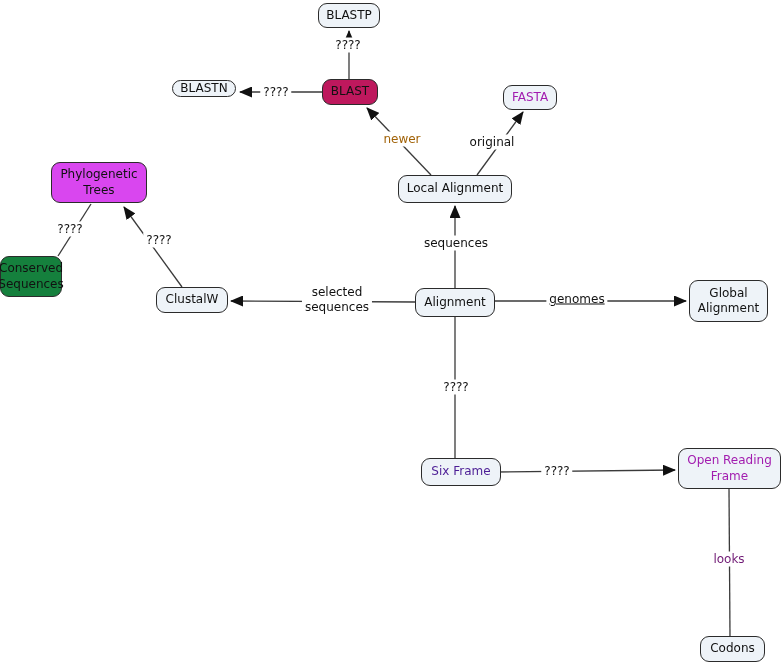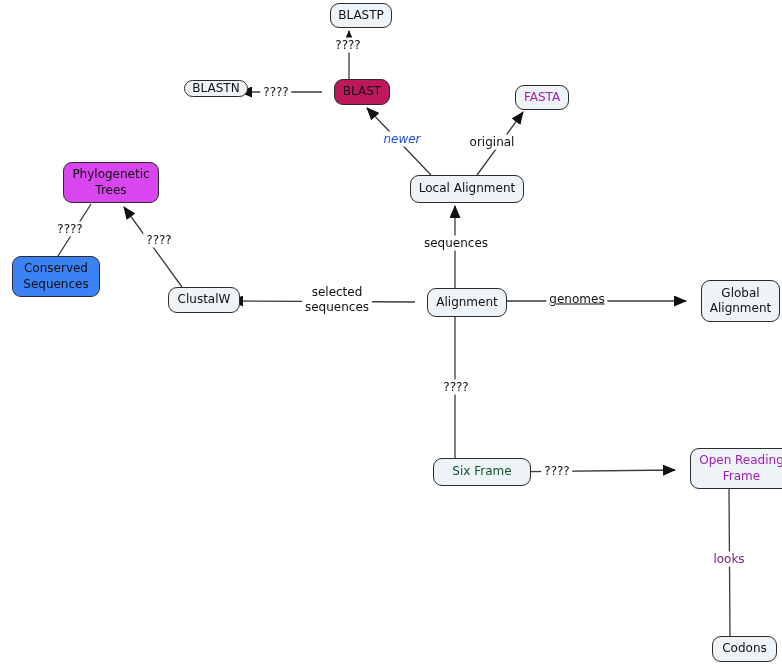--- a/index.html
+++ b/index.html
@@ -30,21 +30,20 @@
     border-radius: 9px;
     display: flex;
     align-items: center;
     justify-content: center;
     text-align: center;
     font-size: 12px;
     line-height: 1.28;
     color: #111111;
     white-space: pre-line;
     cursor: default;
-    margin-left: 12px;
   }
   .edge-label {
     position: absolute;
     transform: translate(-50%, -50%);
     background: #ffffff;
     padding: 0 3px;
     font-size: 12px;
     line-height: 1.25;
     color: #111111;
     text-align: center;
@@ -77,35 +76,35 @@
       </g>
   </svg>
   <div id="node-layer">
       <div class="node" style="left: 318px; top: 3px; width: 62px; height: 25px; background: rgb(238, 243, 248); border-color: rgb(43, 43, 43); color: rgb(17, 17, 17);">BLASTP</div>
       <div class="node" style="left: 172px; top: 80px; width: 64px; height: 17px; background: rgb(238, 243, 248); border-color: rgb(43, 43, 43); color: rgb(17, 17, 17);">BLASTN</div>
       <div class="node" style="left: 322px; top: 79px; width: 56px; height: 26px; background: #be185d; border-color: rgb(43, 43, 43); color: rgb(17, 17, 17);">BLAST</div>
       <div class="node" style="left: 503px; top: 85px; width: 54px; height: 25px; background: rgb(238, 243, 248); border-color: rgb(43, 43, 43); color: #a21caf;">FASTA</div>
       <div class="node" style="left: 398px; top: 175px; width: 114px; height: 28px; background: rgb(238, 243, 248); border-color: rgb(43, 43, 43); color: rgb(17, 17, 17);">Local Alignment</div>
       <div class="node" style="left: 51px; top: 162px; width: 96px; height: 41px; background: #d946ef; border-color: rgb(43, 43, 43); color: rgb(17, 17, 17);">Phylogenetic
 Trees</div>
-      <div class="node" style="left: 0px; top: 256px; width: 88px; height: 41px; background: #3b82f6; border-color: rgb(43, 43, 43); color: rgb(17, 17, 17);">Conserved
+      <div class="node" style="left: 0px; top: 256px; width: 62px; height: 41px; background: #15803d; border-color: rgb(43, 43, 43); color: rgb(17, 17, 17);">Conserved
 Sequences</div>
       <div class="node" style="left: 156px; top: 287px; width: 72px; height: 26px; background: rgb(238, 243, 248); border-color: rgb(43, 43, 43); color: rgb(17, 17, 17);">ClustalW</div>
       <div class="node" style="left: 415px; top: 288px; width: 80px; height: 29px; background: rgb(238, 243, 248); border-color: rgb(43, 43, 43); color: rgb(17, 17, 17);">Alignment</div>
       <div class="node" style="left: 689px; top: 280px; width: 79px; height: 42px; background: rgb(238, 243, 248); border-color: rgb(43, 43, 43); color: rgb(17, 17, 17);">Global
 Alignment</div>
-      <div class="node" style="left: 421px; top: 458px; width: 98px; height: 28px; background: rgb(238, 243, 248); border-color: rgb(43, 43, 43); color: #14532d;">Six Frame</div>
+      <div class="node" style="left: 421px; top: 458px; width: 80px; height: 28px; background: rgb(238, 243, 248); border-color: rgb(43, 43, 43); color: #4c1d95;">Six Frame</div>
       <div class="node" style="left: 678px; top: 448px; width: 103px; height: 41px; background: rgb(238, 243, 248); border-color: rgb(43, 43, 43); color: #a21caf;">Open Reading
 Frame</div>
       <div class="node" style="left: 700px; top: 636px; width: 65px; height: 26px; background: rgb(238, 243, 248); border-color: rgb(43, 43, 43); color: rgb(17, 17, 17);">Codons</div>
     </div>
   <div id="label-layer">
       <div class="edge-label" style="left: 348px; top: 45px; color: rgb(17, 17, 17);">????</div>
       <div class="edge-label" style="left: 276px; top: 92px; color: rgb(17, 17, 17);">????</div>
-      <div class="edge-label" style="left: 402px; top: 139px; color: #1d4ed8; font-style: italic;">newer</div>
+      <div class="edge-label" style="left: 402px; top: 139px; color: #a16207;">newer</div>
       <div class="edge-label" style="left: 492px; top: 142px; color: rgb(17, 17, 17);">original</div>
       <div class="edge-label" style="left: 456px; top: 243px; color: rgb(17, 17, 17);">sequences</div>
       <div class="edge-label" style="left: 337px; top: 300px; color: rgb(17, 17, 17);">selected
 sequences</div>
       <div class="edge-label" style="left: 577px; top: 299px; color: rgb(17, 17, 17); text-decoration: underline;">genomes</div>
       <div class="edge-label" style="left: 159px; top: 240px; color: rgb(17, 17, 17);">????</div>
       <div class="edge-label" style="left: 70px; top: 229px; color: rgb(17, 17, 17);">????</div>
       <div class="edge-label" style="left: 456px; top: 387px; color: rgb(17, 17, 17);">????</div>
       <div class="edge-label" style="left: 557px; top: 471px; color: rgb(17, 17, 17);">????</div>
       <div class="edge-label" style="left: 729px; top: 559px; color: #701a75; text-align: right;">looks</div>

